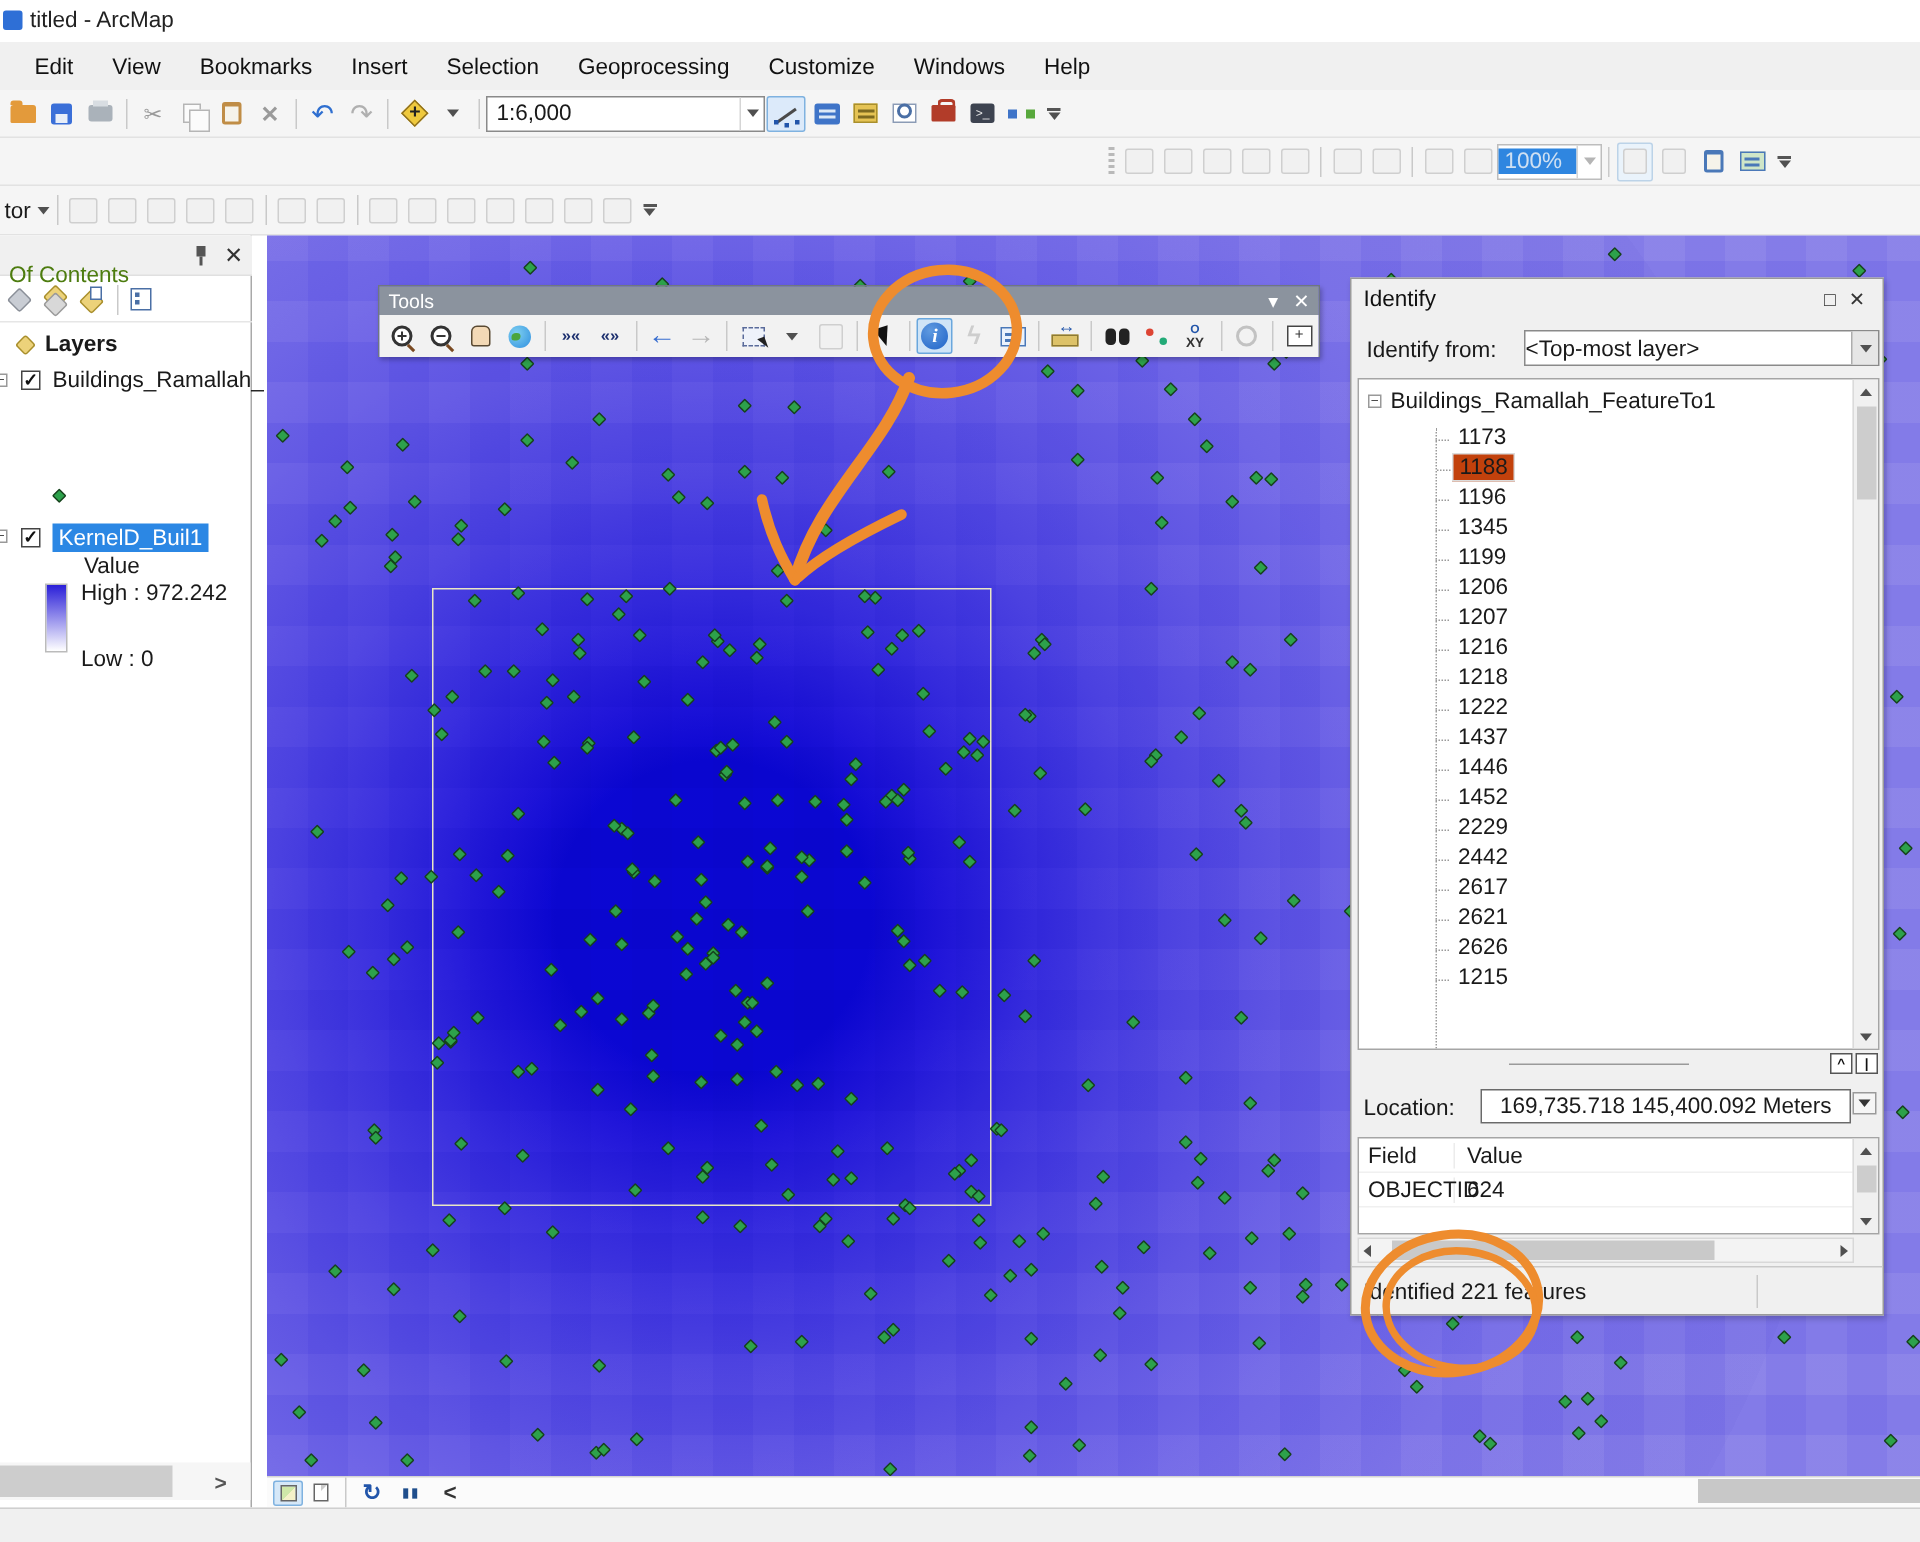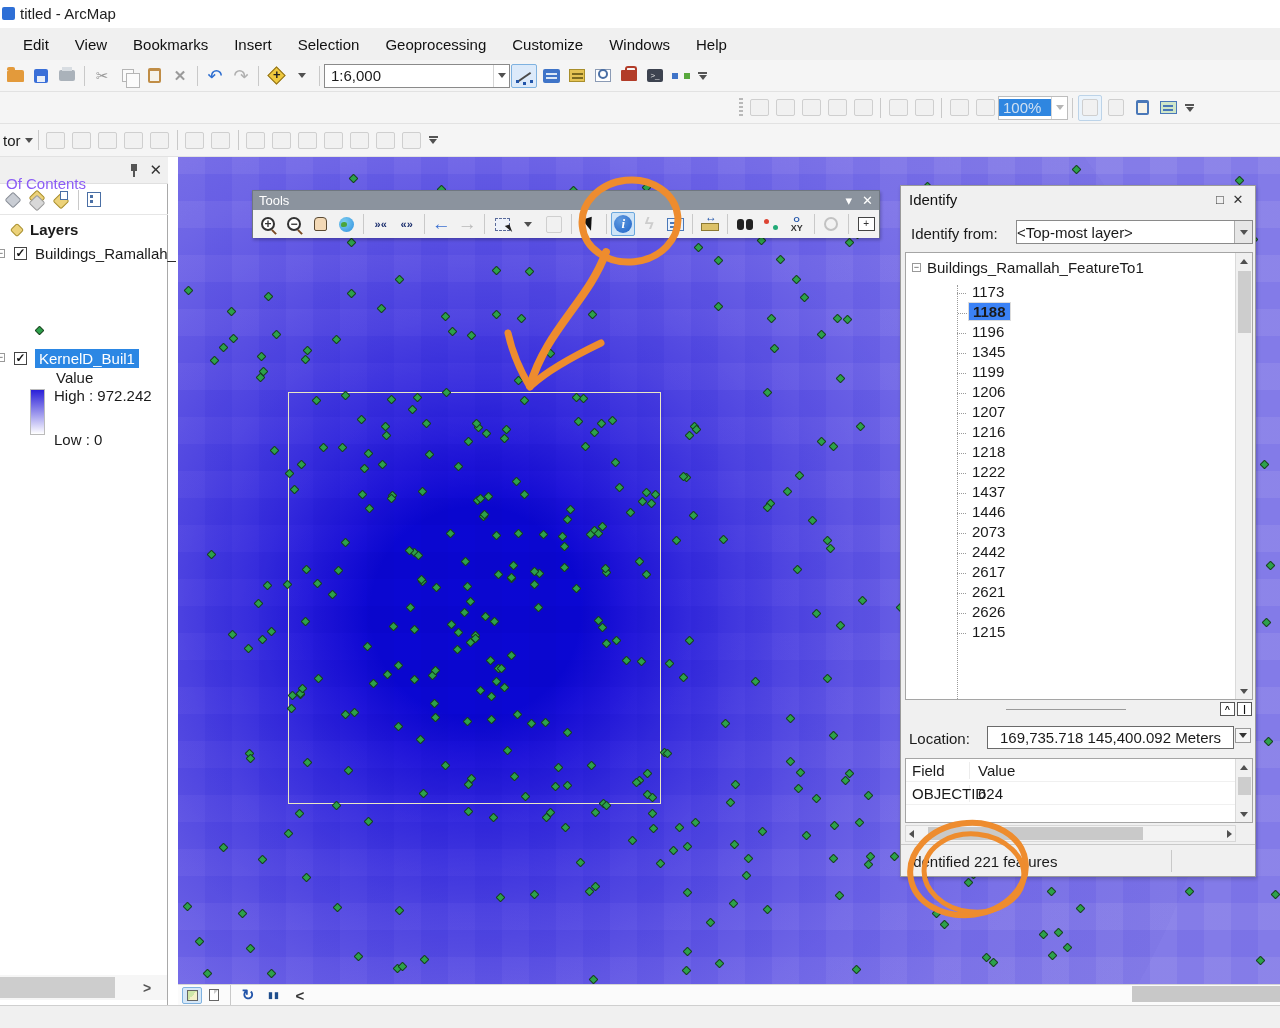--- a/index.html
+++ b/index.html
@@ -58,21 +58,21 @@
   .combo .carr{width:16px;height:100%;display:flex;align-items:center;justify-content:center;color:#555;font-size:11px;border-left:1px solid #d5d5d5;}
   .tri{width:0;height:0;display:inline-block;}
   .tri.up{border-left:4px solid transparent;border-right:4px solid transparent;border-bottom:5px solid #505050;}
   .tri.down{border-left:4px solid transparent;border-right:4px solid transparent;border-top:5px solid #505050;}
   .tri.left{border-top:4px solid transparent;border-bottom:4px solid transparent;border-right:5px solid #505050;}
   .tri.right{border-top:4px solid transparent;border-bottom:4px solid transparent;border-left:5px solid #505050;}
 
   
   #toc{left:0;top:157px;width:168px;height:848px;background:#fff;border-right:1px solid #a9a9a9;}
   #toc-header{left:0;top:0;width:168px;height:27px;background:#f0f0f0;display:flex;align-items:center;padding:0 6px;border-bottom:1px solid #e0e0e0;}
-  #toc-title{flex:1;color:#8b5cf6;margin-top:27px;}
+  #toc-title{flex:1;color:#4d7c0f;margin-top:27px;}
   .pin-icon{width:10px;height:14px;position:relative;margin-right:10px;}
   .pin-icon:before{content:"";position:absolute;left:2px;top:1px;width:6px;height:7px;background:#555;}
   .pin-icon:after{content:"";position:absolute;left:4px;top:8px;width:2px;height:6px;background:#555;}
   #toc-toolbar{left:0;top:28px;width:168px;height:30px;display:flex;align-items:center;padding-left:2px;border-bottom:1px solid #e6e6e6;}
   .toc-ic{width:20px;height:18px;margin:0 2px;position:relative;}
   .diam{position:absolute;width:12px;height:12px;transform:rotate(45deg);border-radius:2px;}
   .chk{width:13px;height:13px;border:1px solid #444;background:#fff;font-size:12px;line-height:11px;text-align:center;color:#111;font-weight:bold;}
   .expander{width:9px;height:9px;border:1px solid #999;background:#fff;font-size:9px;line-height:7px;text-align:center;color:#444;}
   #toc-tree{left:0;top:60px;width:168px;height:750px;}
   .toc-row{position:absolute;display:flex;align-items:center;gap:8px;}
@@ -135,21 +135,21 @@
   #id-fromcombo{position:absolute;left:115px;top:0;width:237px;height:24px;background:#fff;border:1px solid #8a8a8a;display:flex;align-items:center;}
   #id-fromcombo .cval{flex:1;}
   #id-fromcombo .dbtn{width:18px;height:22px;background:#e6e6e6;border-left:1px solid #adadad;display:flex;align-items:center;justify-content:center;}
   #id-tree{left:4px;top:66px;width:348px;height:448px;background:#fff;border:1px solid #a5a5a5;overflow:hidden;}
   #id-tree-guide{position:absolute;left:51px;top:32px;width:1px;height:440px;border-left:1px dotted #9a9a9a;}
   #id-root-row{position:absolute;left:6px;top:6px;display:flex;align-items:center;gap:6px;}
   #id-features{position:absolute;left:0;top:28px;width:320px;}
   .feat-row{height:20px;display:flex;align-items:center;}
   .feat-label{margin-left:62px;padding:0 4px;position:relative;}
   .feat-label:before{content:"";position:absolute;left:-11px;top:10px;width:9px;border-top:1px dotted #9a9a9a;}
-  .feat-hl .feat-label{background:#3b82f6;border:1px solid #dcdcdc;font-weight:bold;}
+  .feat-hl .feat-label{background:#c2410c;border:1px solid #dcdcdc;}
   .vscroll{position:absolute;right:0;top:0;width:17px;background:#f0f0f0;border-left:1px solid #dadada;display:flex;flex-direction:column;align-items:center;}
   .vscroll .vbtn{height:16px;display:flex;align-items:center;justify-content:center;width:100%;}
   .vthumb{width:13px;background:#cdcdcd;margin:2px 0;}
   #id-splitter{left:0;top:514px;width:100%;height:18px;display:flex;align-items:center;}
   #id-splitline{margin-left:105px;width:120px;height:1px;background:#9a9a9a;}
   .mini-btn{width:15px;height:14px;border:1px solid #555;background:#fff;font-size:9px;line-height:12px;text-align:center;color:#111;font-weight:bold;}
   #id-locrow{left:0;top:540px;width:100%;height:26px;}
   #id-loclabel{position:absolute;left:8px;top:4px;}
   #id-locbox{position:absolute;left:86px;top:0;width:247px;height:23px;background:#fff;border:1px solid #6a6a6a;text-align:center;line-height:21px;}
   #id-locbtn{position:absolute;right:4px;top:2px;width:16px;height:15px;border:1px solid #9a9a9a;background:#f5f5f5;display:flex;align-items:center;justify-content:center;}
@@ -1018,21 +1018,24 @@
           <div class="feat-row">
             <span class="feat-label">1222</span>
           </div>
           <div class="feat-row">
             <span class="feat-label">1437</span>
           </div>
           <div class="feat-row">
             <span class="feat-label">1446</span>
           </div>
           <div class="feat-row">
-            <span class="feat-label">2073</span>
+            <span class="feat-label">1452</span>
+          </div>
+          <div class="feat-row">
+            <span class="feat-label">2229</span>
           </div>
           <div class="feat-row">
             <span class="feat-label">2442</span>
           </div>
           <div class="feat-row">
             <span class="feat-label">2617</span>
           </div>
           <div class="feat-row">
             <span class="feat-label">2621</span>
           </div>

